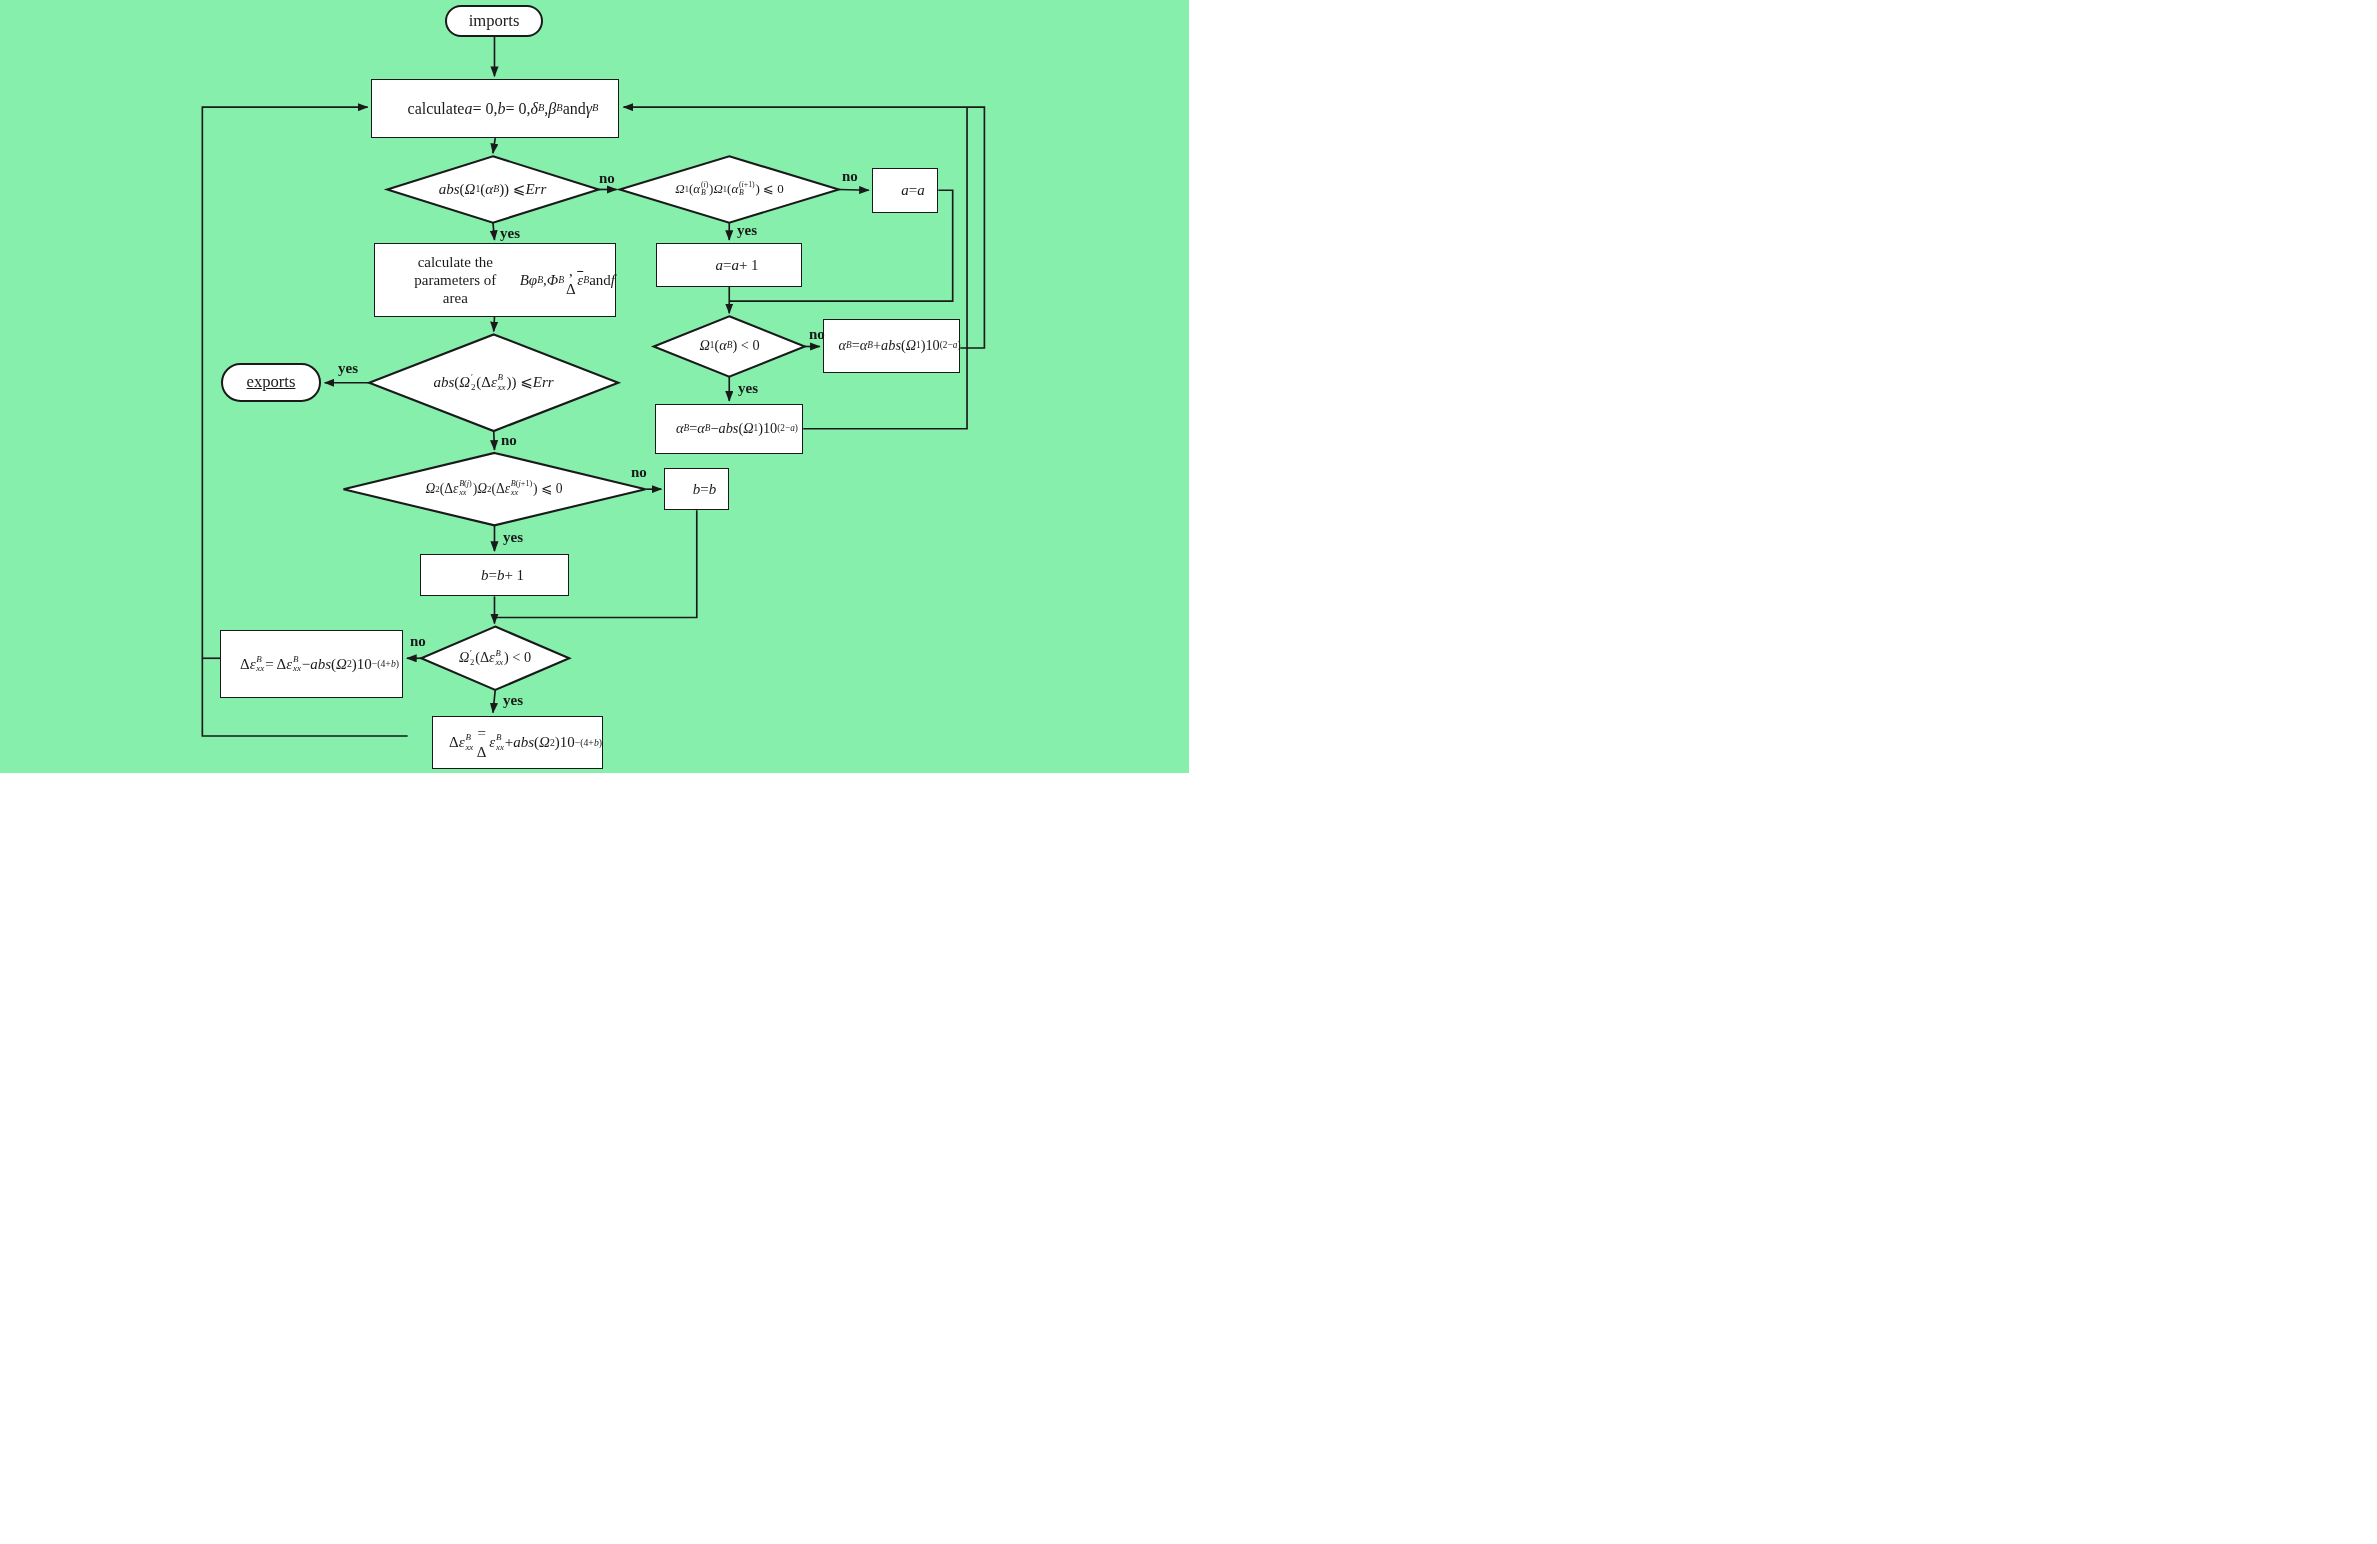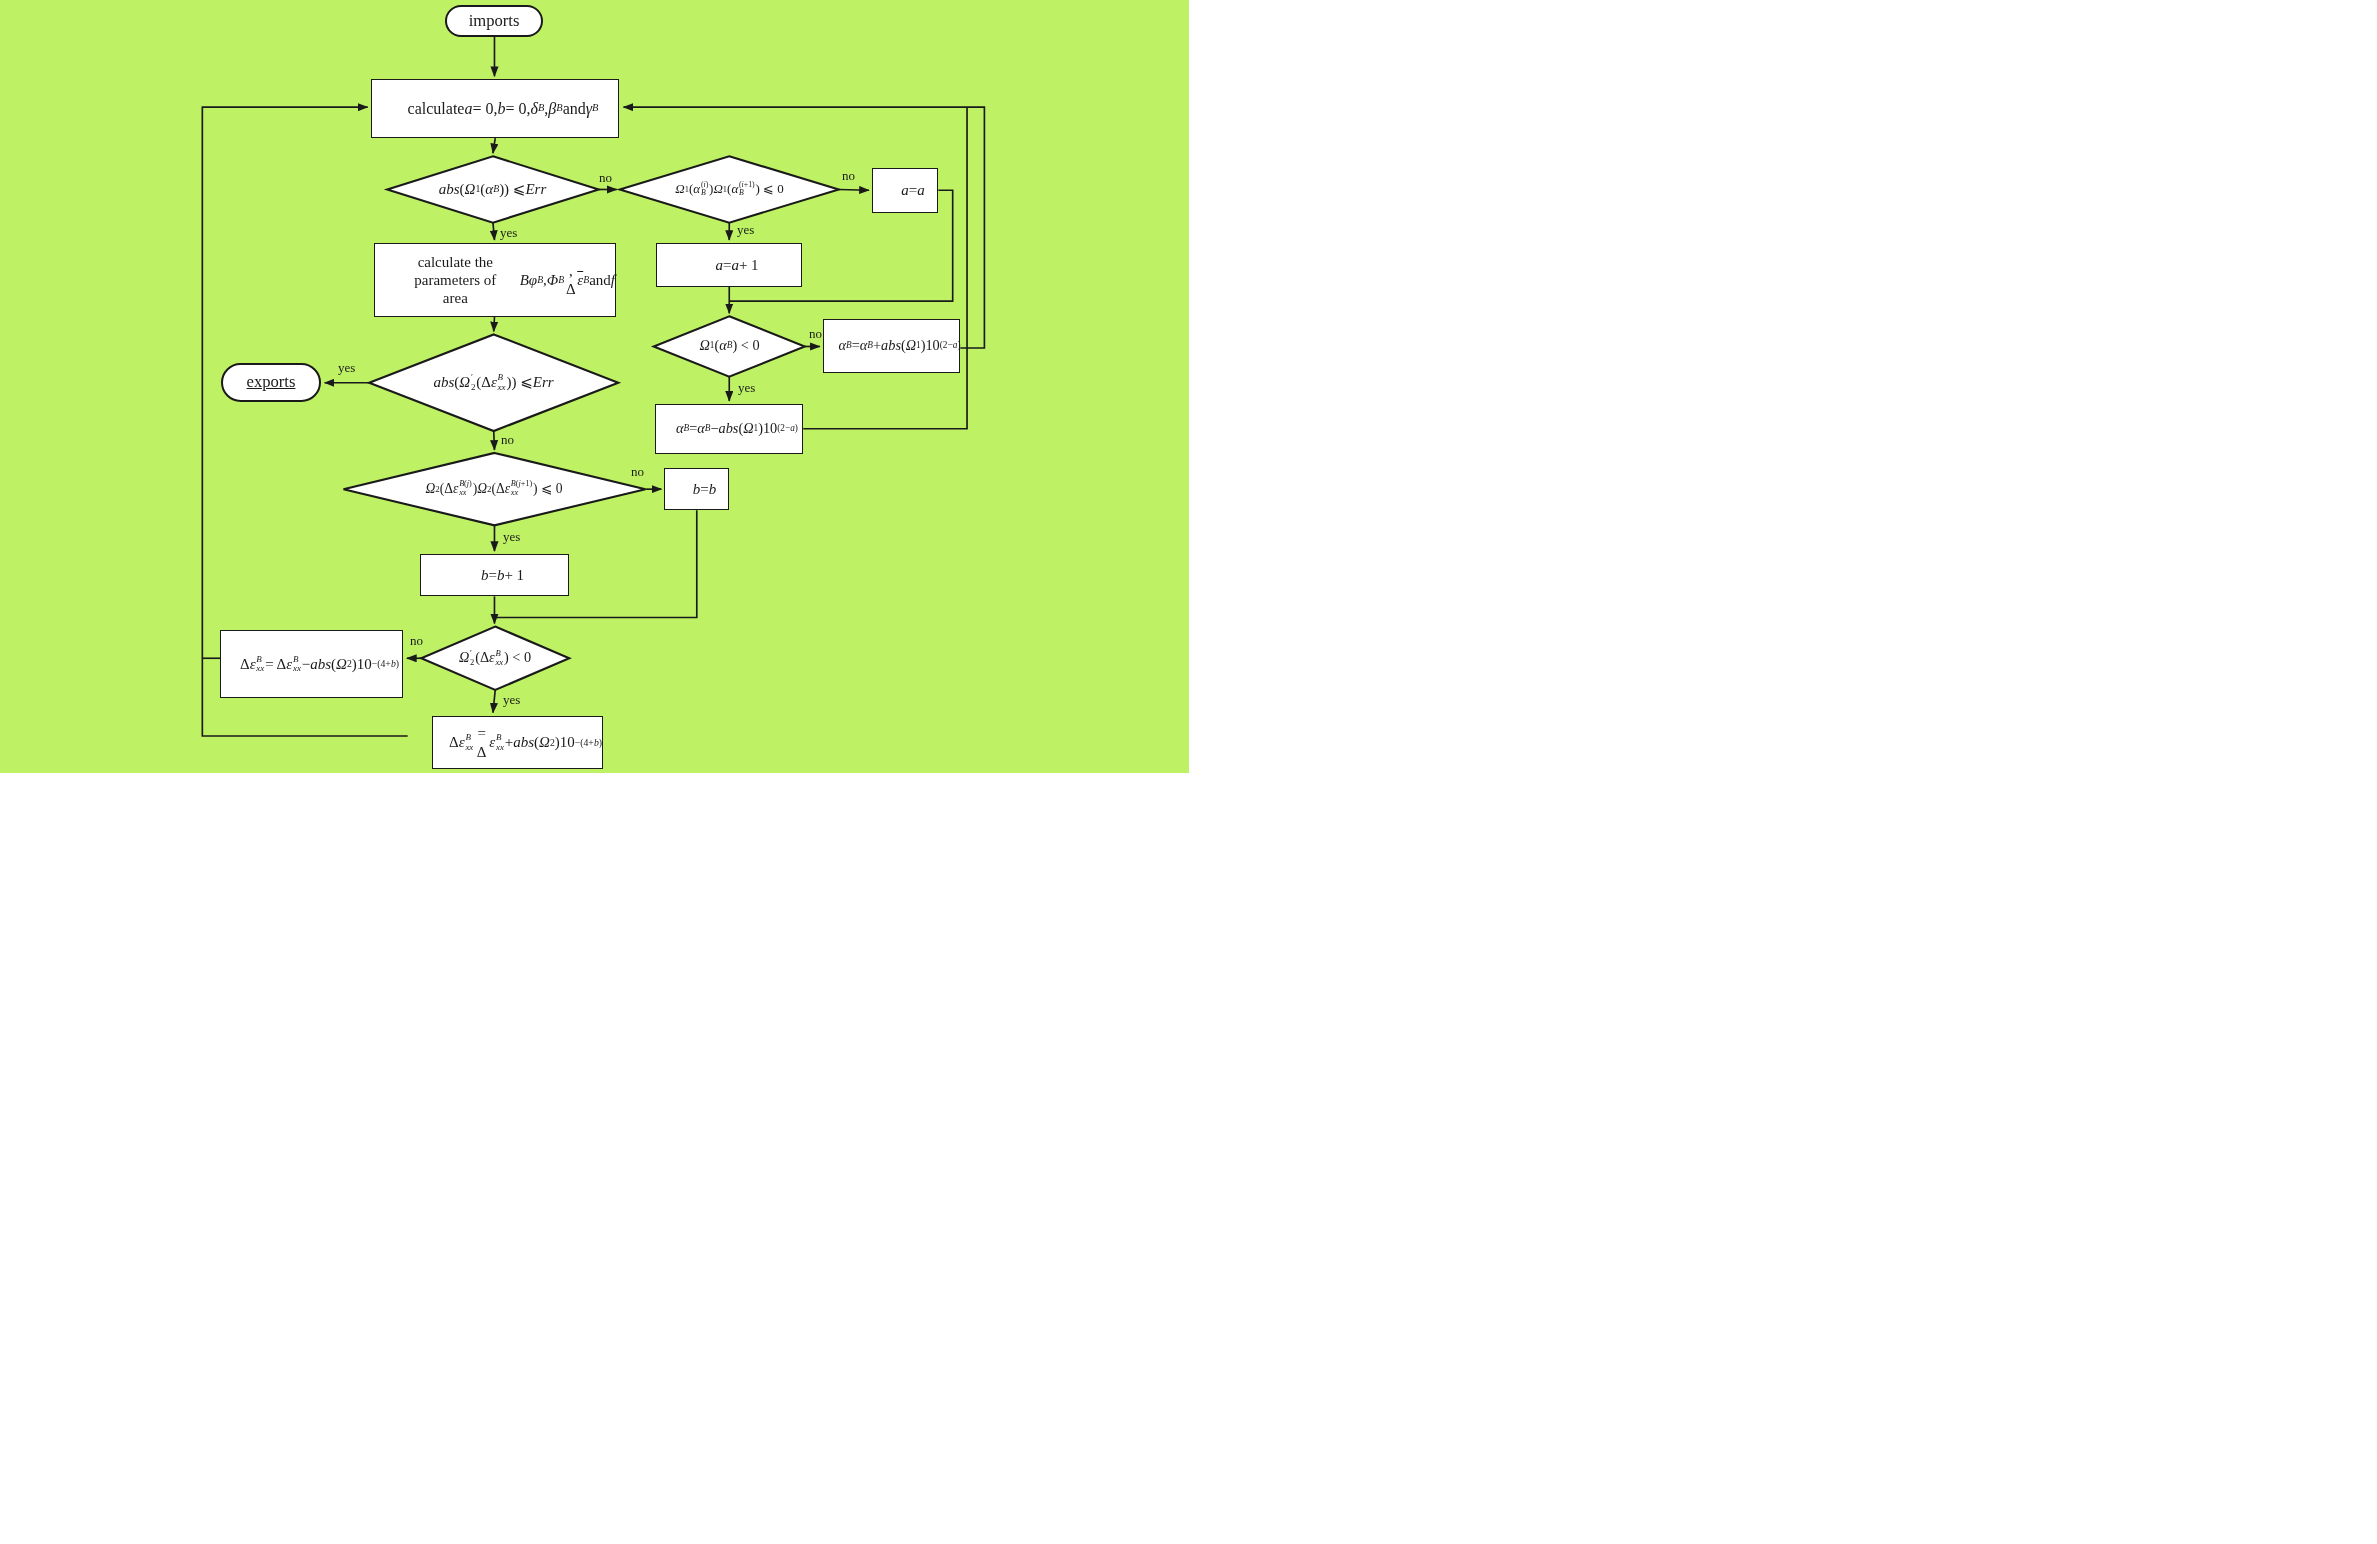--- a/index.html
+++ b/index.html
@@ -1,31 +1,31 @@
 <!DOCTYPE html>
 <html style="font-size:12px"><head>
 <meta charset="utf-8">
 <style>
   html,body{margin:0;padding:0;background:#ffffff;}
   #canvas{
-    position:relative;width:1189px;height:773px;background:#bef264;
+    position:relative;width:1189px;height:773px;background:#86efac;
     font-family:"Liberation Serif","DejaVu Serif","DejaVu Sans",serif;
     color:#1a1a1a;overflow:hidden;
   }
   #wires{position:absolute;left:0;top:0;z-index:1;}
   .node{
     position:absolute;z-index:2;display:flex;align-items:center;justify-content:center;
     text-align:center;box-sizing:border-box;line-height:1.22;background:#ffffff;
   }
   .proc{border:1.8px solid #1a1a1a;padding-left:16px;}
   .term{border:2px solid #1a1a1a;border-radius:19.6px;}
   .dec{background:transparent;z-index:2;}   
   .fs22{font-size:16.6px;} .fs21{font-size:16px;} .fs20{font-size:15px;}
   .fs19{font-size:14.3px;} .fs18{font-size:13.6px;} .fs17{font-size:13px;}
-  .edge-label{position:absolute;z-index:3;font-size:13px;line-height:1;}
+  .edge-label{position:absolute;z-index:3;font-size:15px;line-height:1;font-weight:bold;}
   i{font-style:italic;}
   sub{font-size:0.65em;} sup{font-size:0.65em;}
   .ov{text-decoration:overline;}
   .stk{display:inline-flex;flex-direction:column;align-items:flex-start;
        vertical-align:-0.55em;line-height:1.05;font-size:0.6em;margin:0 0.8px;}
   .stk .t,.stk .b{display:block;}
 </style>
 </head>
 <body>
 

